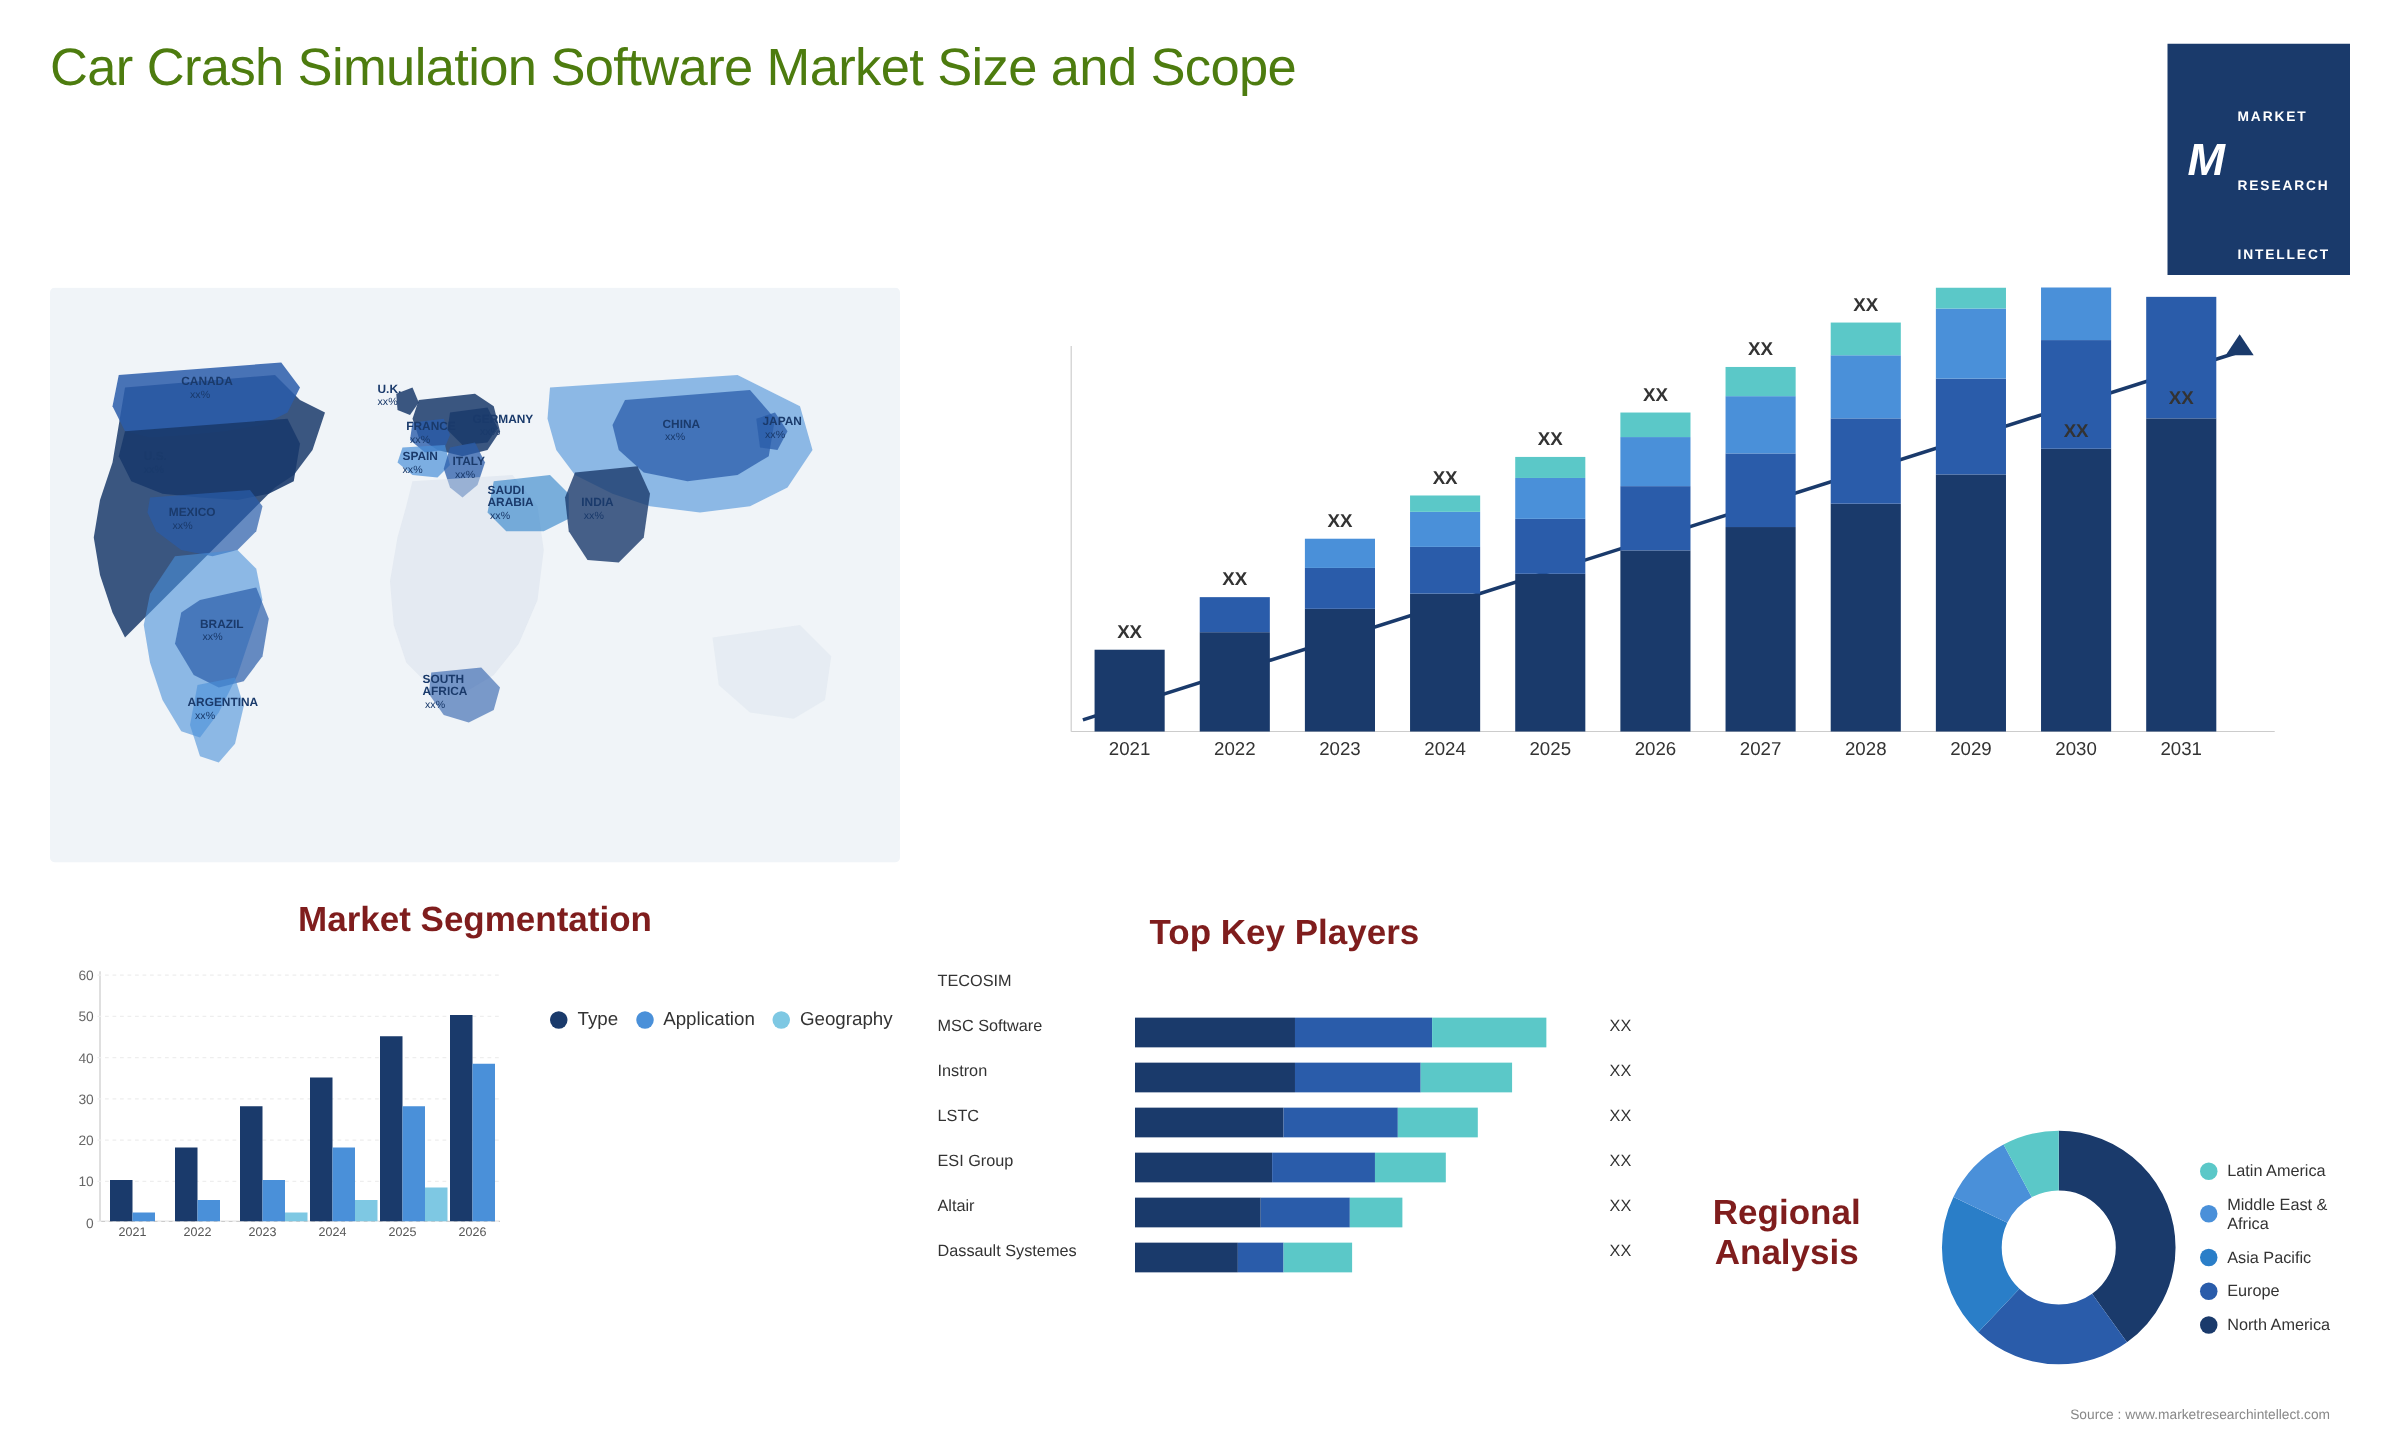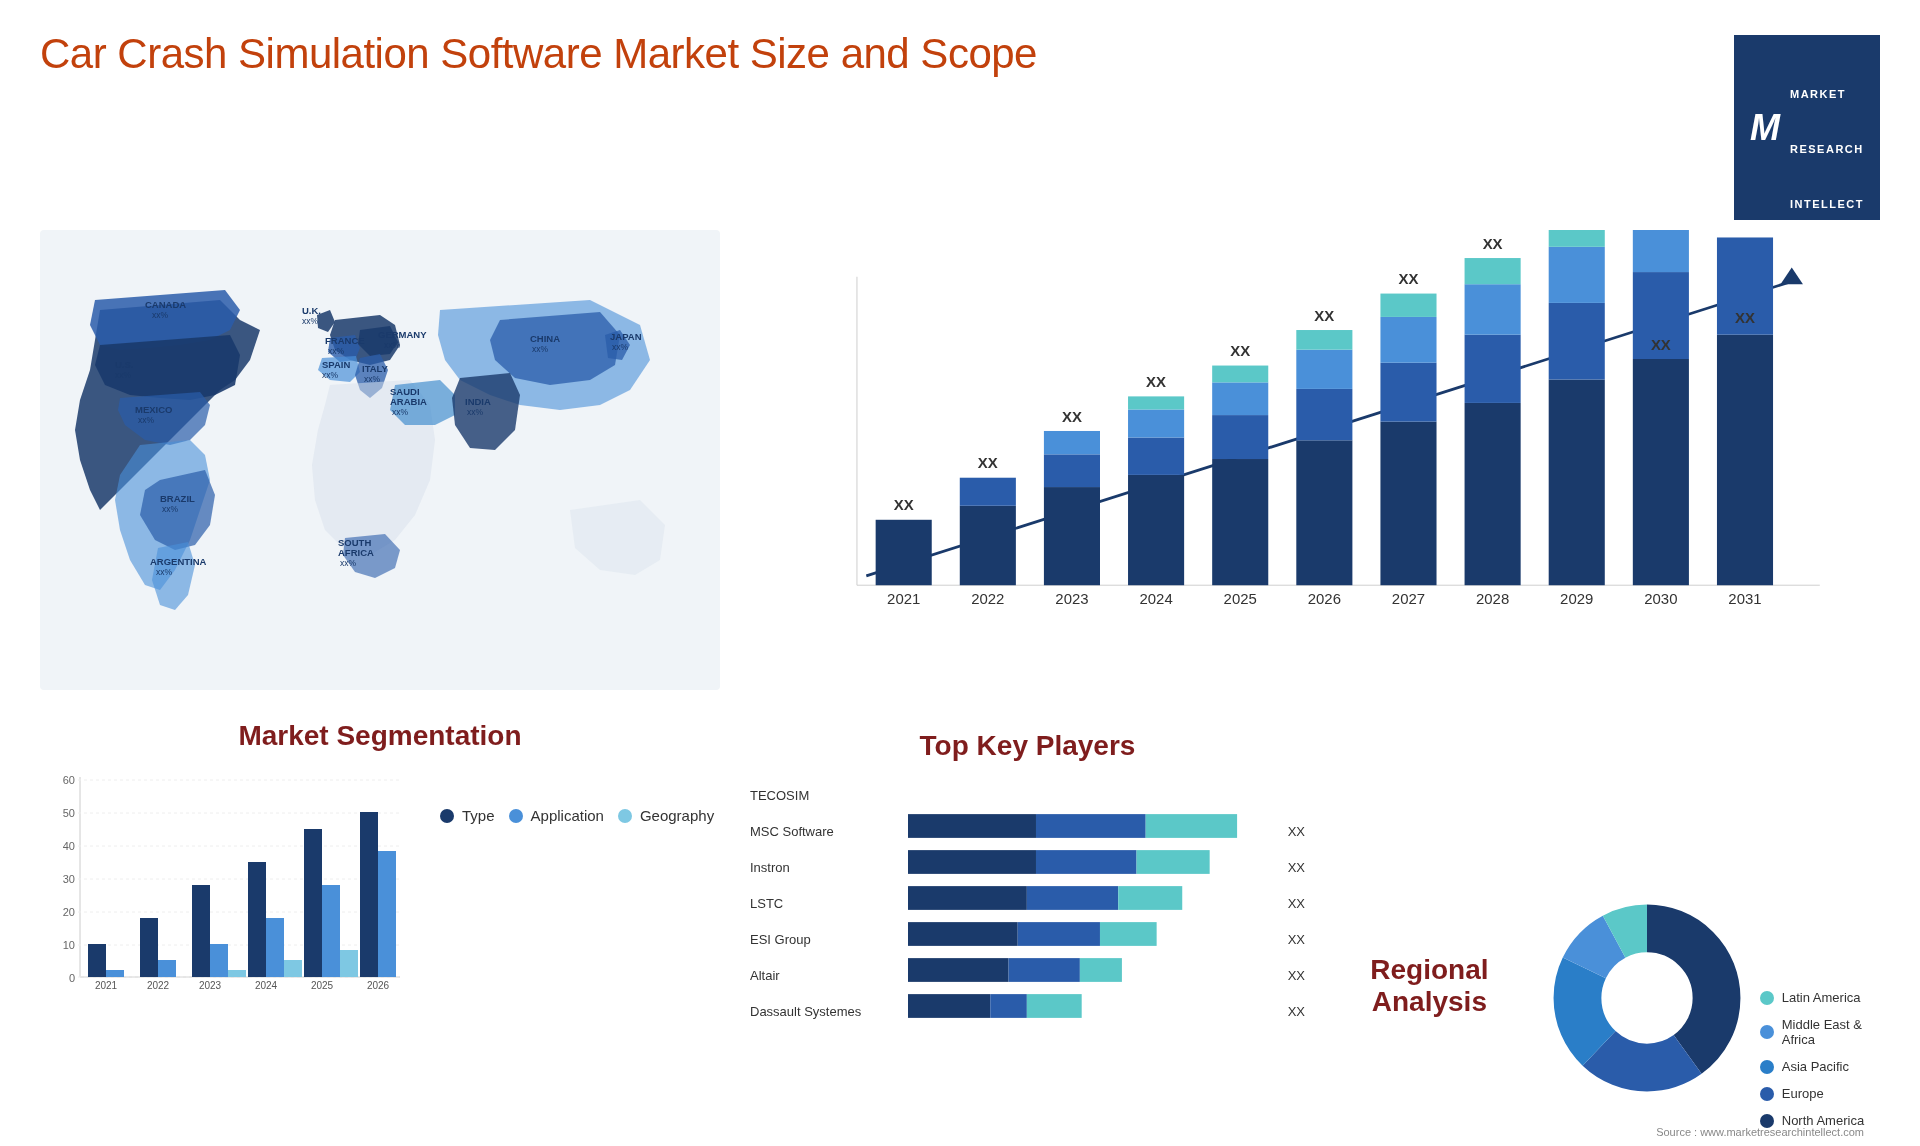--- a/index.html
+++ b/index.html
@@ -15,21 +15,21 @@
     
     .header {
       display: flex;
       justify-content: space-between;
       align-items: flex-start;
       padding: 30px 40px 10px 40px;
     }
     .page-title {
       font-size: 42px;
       font-weight: 300;
-      color: #c2410c;
+      color: #4d7c0f;
       letter-spacing: -0.5px;
     }
     .logo-area {
       display: flex;
       flex-direction: column;
       align-items: center;
       margin-top: 5px;
     }
     .logo-box {
       background: #1a3a6b;
@@ -106,21 +106,21 @@
       margin-bottom: 15px;
       text-align: center;
     }
 
     
     .players-container {
       padding-top: 10px;
     }
     .player-row {
       display: flex;
-      align-items: flex-end;
+      align-items: flex-start;
       margin-bottom: 10px;
       gap: 8px;
     }
     .player-name {
       font-size: 13px;
       color: #333;
       width: 150px;
       flex-shrink: 0;
     }
     .player-bar-wrap {
@@ -136,21 +136,21 @@
 
     
     .regional-container {
       padding-top: 10px;
       display: flex;
       flex-direction: row;
       align-items: center;
     }
     .donut-area {
       display: flex;
-      align-items: flex-end;
+      align-items: center;
       margin-top: 10px;
     }
     .legend-list {
       list-style: none;
       display: flex;
       flex-direction: column;
       gap: 12px;
     }
     .legend-item {
       display: flex;

